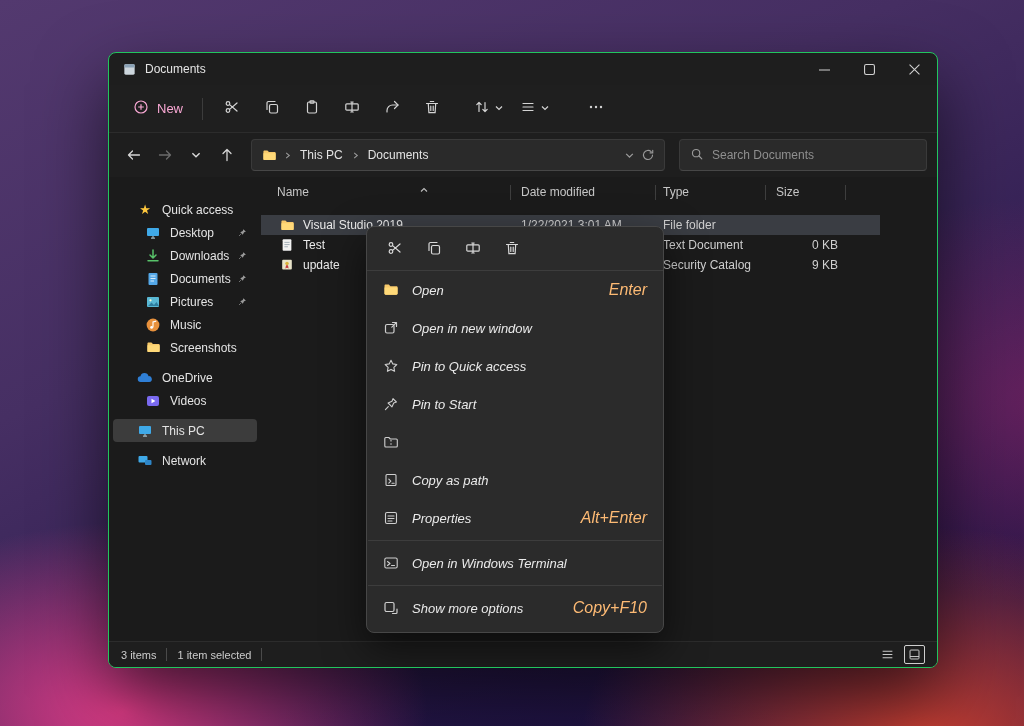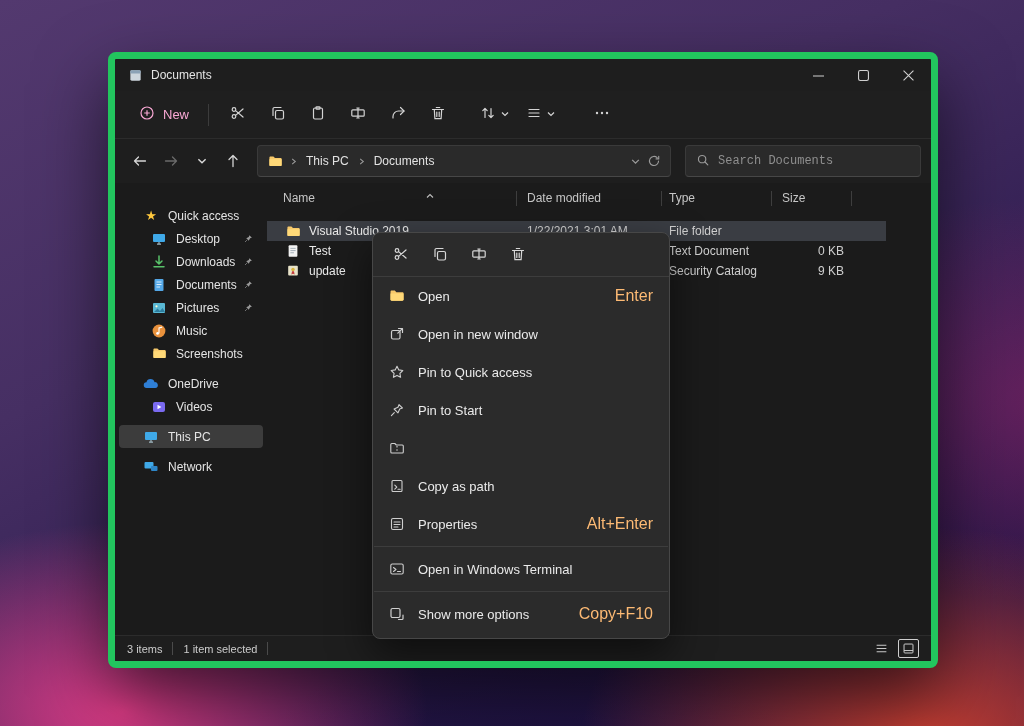--- a/index.html
+++ b/index.html
@@ -7,21 +7,21 @@
   body{
     font-family:"Liberation Sans","DejaVu Sans",sans-serif;
     background:
       radial-gradient(48% 42% at 12% 98%, rgba(232,62,138,.95), rgba(232,62,138,0) 62%),
       radial-gradient(52% 46% at 90% 102%, rgba(224,69,47,.88), rgba(150,30,70,0) 64%),
       radial-gradient(40% 34% at 52% 110%, rgba(24,16,64,.95), rgba(24,16,64,0) 70%),
       radial-gradient(45% 40% at 103% 55%, rgba(170,40,110,.45), rgba(170,40,110,0) 70%),
       linear-gradient(155deg,#53396f 0%,#462f63 35%,#2c1a4e 75%,#23123f 100%);
   }
   .window{position:absolute;left:108px;top:52px;width:830px;height:616px;background:#1e1e1e;
-    border:7px solid #22c55e;border-radius:8px;box-shadow:0 30px 70px rgba(0,0,0,.6);
+    border:1px solid #22c55e;border-radius:8px;box-shadow:0 30px 70px rgba(0,0,0,.6);
     color:#e8e8e8;font-size:12px;display:flex;flex-direction:column;overflow:hidden;}
   
   .titlebar{height:32px;display:flex;align-items:center;padding-left:12px;gap:8px;flex:0 0 auto;}
   .title{font-size:12px;color:#e4e4e4;}
   .win-controls{margin-left:auto;display:flex;height:32px;}
   .wc{width:45px;height:32px;display:flex;align-items:center;justify-content:center;color:#cfcfcf;cursor:default;}
   
   .toolbar{height:48px;display:flex;align-items:center;padding:0 14px;border-bottom:1px solid #2c2c2c;flex:0 0 auto;background:#1f1f1f;}
   .new-btn{display:flex;align-items:center;gap:8px;background:none;border:none;color:#f9a8d4;
     font-family:"Liberation Sans",sans-serif;font-size:13px;padding:7px 10px;border-radius:4px;}
@@ -32,21 +32,21 @@
   .tbtn.sort{margin-left:14px;}
   
   .addrrow{height:44px;display:flex;align-items:center;padding:0 10px;gap:2px;flex:0 0 auto;}
   .navbtn{width:29px;height:29px;display:flex;align-items:center;justify-content:center;color:#d6d6d6;border-radius:4px;}
   .navbtn.disabled{color:#6b6b6b;}
   .addrbox{height:32px;flex:0 0 414px;margin-left:8px;background:#2a2a2a;border:1px solid #3a3a3a;border-bottom-color:#474747;border-radius:4px;display:flex;align-items:center;padding:0 9px;gap:6px;color:#dcdcdc;}
   .crumb{padding:0 2px;color:#e2e2e2;}
   .crumb-sep{color:#9a9a9a;display:flex;align-items:center;}
   .addr-spacer{flex:1;}
   .searchbox{height:32px;flex:1;margin-left:12px;background:#2a2a2a;border:1px solid #3a3a3a;border-bottom-color:#474747;border-radius:4px;display:flex;align-items:center;padding:0 10px;gap:8px;}
-  .searchbox input{flex:1;background:transparent;border:none;outline:none;color:#d0d0d0;font-family:Liberation Mono, monospace;font-size:12px;}
+  .searchbox input{flex:1;background:transparent;border:none;outline:none;color:#d0d0d0;font-family:Liberation Sans, sans-serif;font-size:12px;}
   .searchbox input::placeholder{color:#8f8f8f;}
   
   .bodywrap{flex:1;display:flex;min-height:0;background:#1b1b1b;}
   .sidebar{width:152px;flex:0 0 152px;padding-top:21px;}
   .sb-item{height:23px;display:flex;align-items:center;gap:9px;padding-left:24px;padding-right:6px;margin:0 4px;border-radius:4px;color:#e4e4e4;position:relative;font-size:12px;}
   .sb-item.child{padding-left:32px;}
   .sb-item.sel{background:#3c3c3c;}
   .sb-item.gap{margin-top:7px;}
   .sb-ic{width:16px;height:16px;display:flex;align-items:center;justify-content:center;flex:0 0 16px;}
   .star{color:#ffc83d;font-size:13px;line-height:1;}
@@ -61,21 +61,21 @@
   .col.size{width:80px;padding-left:10px;}
   .sort-caret{position:absolute;left:158px;top:0px;color:#bdbdbd;display:flex;}
   .rows{margin-top:8px;}
   .frow{height:20px;display:flex;align-items:center;width:619px;}
   .frow.sel{background:#3a3d43;}
   .c-name{width:250px;display:flex;align-items:center;gap:8px;padding-left:18px;color:#eaeaea;}
   .c-date{width:145px;padding-left:10px;color:#cfcfcf;}
   .c-type{width:110px;padding-left:7px;color:#cfcfcf;}
   .c-size{width:80px;padding-right:8px;text-align:right;color:#cfcfcf;}
   
-  .ctx{position:absolute;left:257px;top:173px;width:298px;background:#2b2b2b;border:1px solid #474747;border-radius:8px;box-shadow:0 16px 40px rgba(0,0,0,.55);z-index:10;padding-bottom:5px;}
+  .ctx{position:absolute;left:257px;top:173px;width:298px;background:#2b2b2b;border:1px solid #474747;border-radius:8px;box-shadow:0 16px 40px rgba(0,0,0,.55);z-index:10;padding-bottom:5px;font-style:italic;}
   .ctx-iconrow{height:44px;display:flex;align-items:center;padding:4px 10px 2px;gap:4px;border-bottom:1px solid #3d3d3d;}
   .ctx-ib{width:35px;height:34px;display:flex;align-items:center;justify-content:center;border-radius:4px;color:#d8d8d8;}
   .mi{height:38px;display:flex;align-items:center;padding:0 16px;gap:13px;color:#eaeaea;font-size:13px;}
   .mi .micn{width:16px;height:16px;display:flex;align-items:center;justify-content:center;color:#cfcfcf;flex:0 0 16px;}
   .mi .lbl{flex:1;}
   .mi .sc{color:#fdba74;font-size:16px;}
   .ctx-sep{height:1px;background:#3d3d3d;margin:3px 1px;}
   
   .statusbar{height:26px;border-top:1px solid #2c2c2c;display:flex;align-items:center;padding:0 12px;gap:10px;color:#cccccc;font-size:11px;flex:0 0 auto;background:#1e1e1e;justify-content:center;}
   .st-sep{width:1px;height:13px;background:#4a4a4a;}

